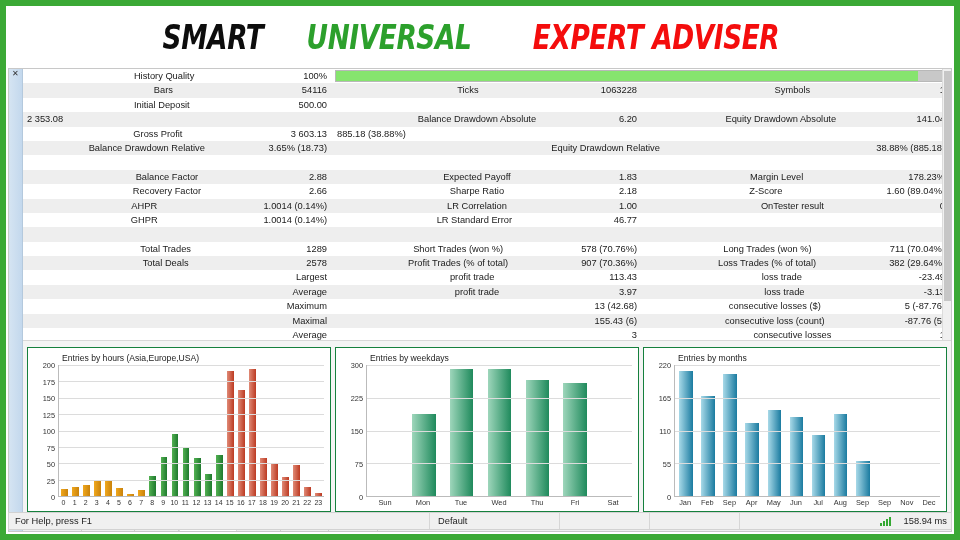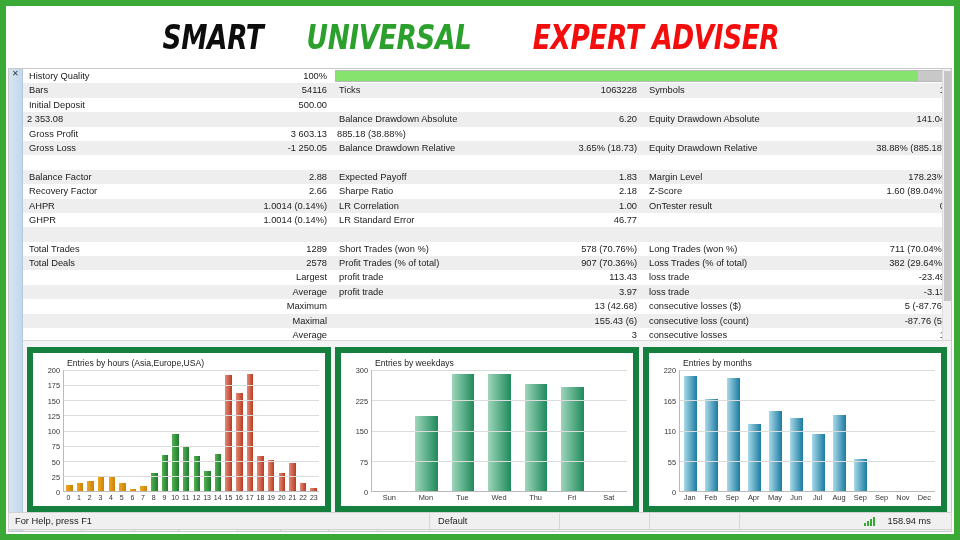--- a/index.html
+++ b/index.html
@@ -78,21 +78,21 @@
   .srow {
     display: flex;
     height: 14.4px;
     align-items: center;
     font-size: 9.3px;
     color: #1a1a1a;
     line-height: 14.4px;
   }
   .srow.alt { background: #eeeeee; }
   .cell { display: flex; flex: 0 0 310px; min-width: 0; padding: 0 6px 0 0; }
-  .cell .k { flex: 1; padding-left: 6px; white-space: nowrap; overflow: hidden; }
+  .cell .k { flex: 1; padding-left: 6px; white-space: nowrap; overflow: hidden; text-align: center; }
   .cell .v { text-align: right; white-space: nowrap; padding-left: 4px; }
   .cell.c1 { flex: 0 0 310px; }
   .cell.c2 { flex: 0 0 310px; }
   .cell.c3 { flex: 1 1 auto; }
   .progbar {
     margin-left: 2px;
     height: 12px;
     flex: 1 1 auto;
     background: #c8c8c8;
     border: 1px solid #b8b8b8;
@@ -117,21 +117,21 @@
     flex: 1;
     display: flex;
     background: #f4f4f4;
     padding: 6px 4px 2px 4px;
     gap: 4px;
     min-height: 0;
   }
   .chartbox {
     flex: 1;
     background: #ffffff;
-    border: 6px solid #15803d;
+    border: 1px solid #15803d;
     position: relative;
     padding: 4px 6px 2px 4px;
     display: flex; flex-direction: column;
     min-width: 0;
   }
   .ctitle {
     font-size: 8.6px;
     color: #222;
     margin: 1px 0 2px 30px;
     white-space: nowrap;
@@ -227,21 +227,21 @@
     left: 2px; bottom: 4px;
     width: 944px; height: 18px;
     background: #f0f0f0;
     border: 1px solid #d2d2d2;
     display: flex; align-items: center;
     font-size: 9.3px; color: #222;
   }
   .st-help { padding-left: 6px; flex: 0 0 420px; }
   .st-default { padding-left: 8px; flex: 0 0 130px; border-left: 1px solid #d6d6d6; line-height: 16px; }
   .st-blank { flex: 0 0 90px; border-left: 1px solid #d6d6d6; height: 100%; }
-  .st-right { flex: 1; display: flex; align-items: center; justify-content: flex-end; padding-right: 20px; gap: 13px; border-left: 1px solid #d6d6d6; height: 100%; }
+  .st-right { flex: 1; display: flex; align-items: center; justify-content: flex-end; padding-right: 4px; gap: 13px; border-left: 1px solid #d6d6d6; height: 100%; }
   .sig { display: inline-flex; align-items: flex-end; gap: 1px; height: 9px; }
   .sig i { width: 2px; background: #34a832; display: block; }
   .sig i:nth-child(1){height:3px}
   .sig i:nth-child(2){height:5px}
   .sig i:nth-child(3){height:7px}
   .sig i:nth-child(4){height:9px}
 </style>
 </head>
 <body>
 
@@ -318,24 +318,20 @@
               <div class="srow">
                 <div class="cell c1">
                   <span class="k">Gross Profit</span>
                   <span class="v">3 603.13</span>
                 </div>
                 <div class="cell c3">
                   <span class="v">885.18 (38.88%)</span>
                 </div>
               </div>
               <div class="srow alt">
-                <div class="cell c1">
-                  <span class="k">Gross Loss</span>
-                  <span class="v">-1 250.05</span>
-                </div>
                 <div class="cell c2">
                   <span class="k">Balance Drawdown Relative</span>
                   <span class="v">3.65% (18.73)</span>
                 </div>
                 <div class="cell c3">
                   <span class="k">Equity Drawdown Relative</span>
                   <span class="v">38.88% (885.18)</span>
                 </div>
               </div>
               <div class="srow">

